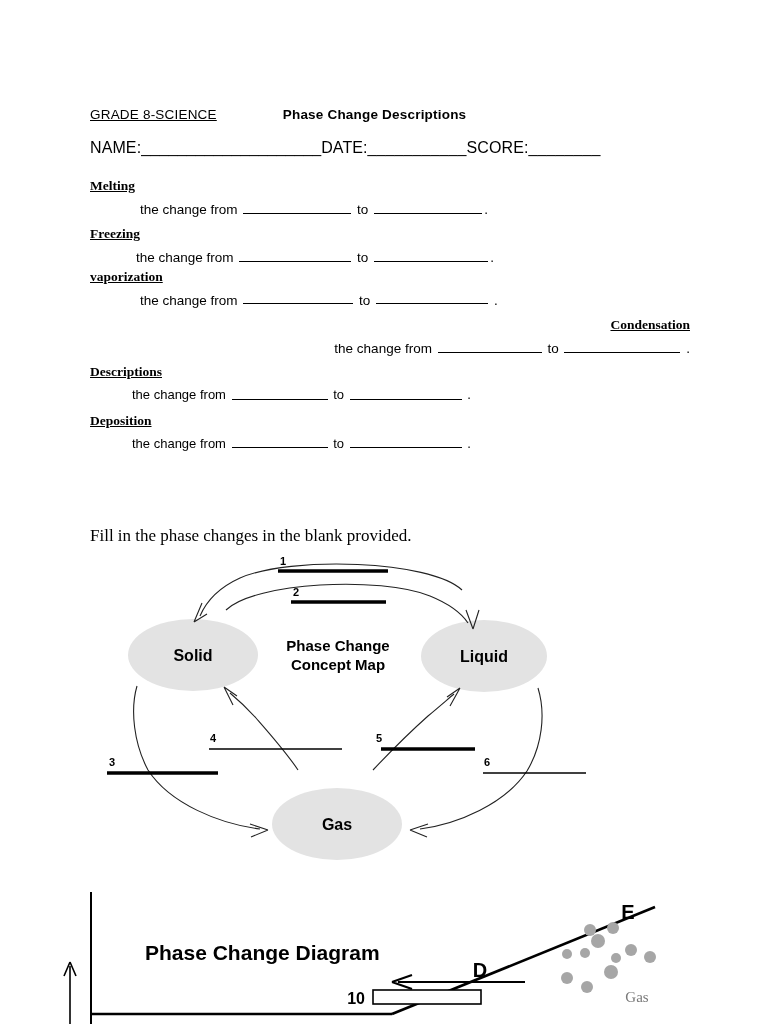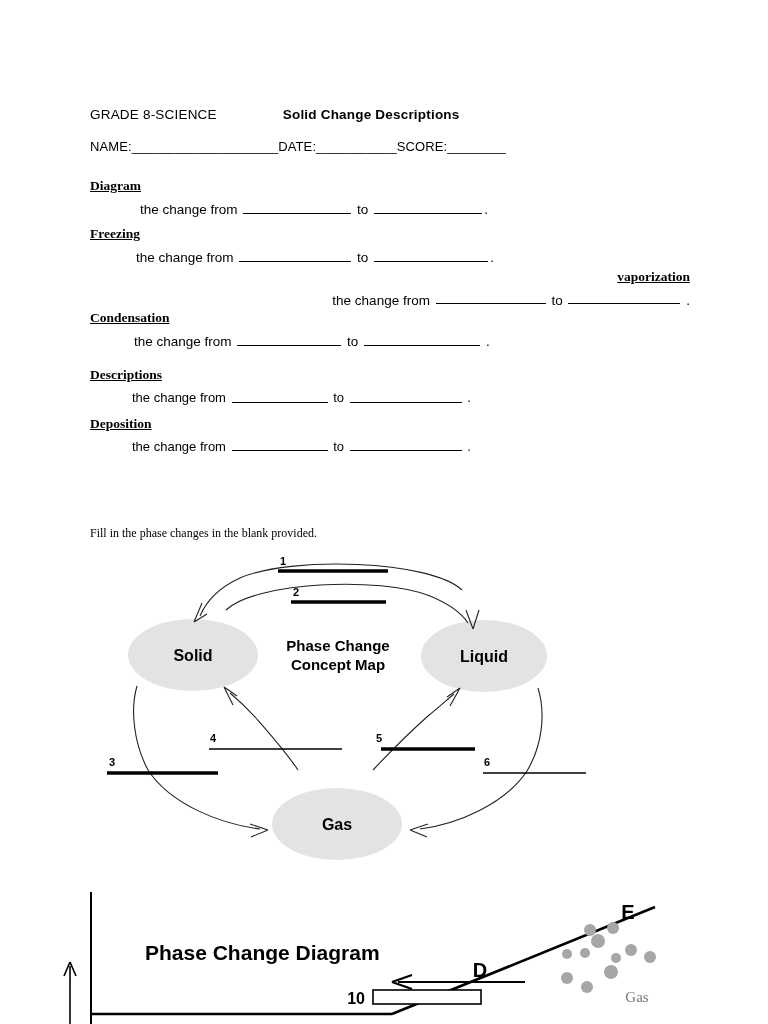--- a/index.html
+++ b/index.html
@@ -20,32 +20,32 @@
   .hdr-row {
     position: absolute;
     left: 90px;
     top: 107px;
     width: 600px;
     font-family: "Liberation Sans", sans-serif;
     font-size: 13.5px;
     letter-spacing: 0.2px;
     white-space: nowrap;
   }
-  .hdr-course { display: inline-block; }
+  .hdr-course { display: inline-block; text-decoration: underline; }
   .hdr-title {
     display: inline-block;
     font-weight: bold;
     margin-left: 62px;
   }
   .name-row {
     position: absolute;
     left: 90px;
     top: 139px;
     font-family: "Liberation Sans", sans-serif;
-    font-size: 13px;
+    font-size: 16px;
     white-space: nowrap;
     letter-spacing: 0.1px;
   }
 
   
   .terms { position: absolute; left: 90px; top: 176px; width: 600px; }
   .term-block { position: relative; }
   .term-name {
     font-family: "Liberation Serif", serif;
     font-weight: bold;
@@ -68,21 +68,21 @@
     height: 0.95em;
     margin: 0 2px;
   }
 
   
   .instruction {
     position: absolute;
     left: 90px;
     top: 526px;
     font-family: "Liberation Serif", serif;
-    font-size: 12px;
+    font-size: 17px;
   }
 
   
   #concept-map {
     position: absolute;
     left: 90px;
     top: 548px;
     width: 520px;
     height: 330px;
   }
@@ -143,58 +143,58 @@
     fill: #7a7a7a;
   }
   .pd-line { stroke: #000; fill: none; }
   .particle { fill: #a6a6a6; }
 </style>
 </head>
 <body>
 
 <div class="hdr-row">
   <span class="hdr-course">GRADE 8-SCIENCE</span>
-  <span class="hdr-title">Solid Change Descriptions</span>
+  <span class="hdr-title">Phase Change Descriptions</span>
 </div>
 
 <div class="name-row">NAME:____________________DATE:___________SCORE:________</div>
 
 <div class="terms">
 
   <div class="term-block" style="margin-bottom:7px;">
-    <div class="term-name">Diagram</div>
+    <div class="term-name">Melting</div>
     <div class="term-line" style="margin-left:50px; margin-top:6px;">
       <span>the change from</span>
       <span class="blank-u" style="width:108px;"></span>
       <span>to</span>
       <span class="blank-u" style="width:108px;"></span><span>.</span>
     </div>
   </div>
 
   <div class="term-block" style="margin-bottom:1px;">
     <div class="term-name">Freezing</div>
     <div class="term-line" style="margin-left:46px; margin-top:6px;">
       <span>the change from</span>
       <span class="blank-u" style="width:112px;"></span>
       <span>to</span>
       <span class="blank-u" style="width:114px;"></span><span>.</span>
     </div>
   </div>
 
-  <div class="term-block" style="text-align:right;">
+  <div class="term-block" style="margin-bottom:7px;">
     <div class="term-name">vaporization</div>
     <div class="term-line" style="margin-left:50px; margin-top:6px;">
       <span>the change from</span>
       <span class="blank-u" style="width:110px;"></span>
       <span>to</span>
       <span class="blank-u" style="width:112px;"></span> <span>.</span>
     </div>
   </div>
 
-  <div class="term-block" style="margin-bottom:16px;">
+  <div class="term-block" style="margin-bottom:6px;text-align:right;">
     <div class="term-name">Condensation</div>
     <div class="term-line" style="margin-left:44px; margin-top:6px;">
       <span>the change from</span>
       <span class="blank-u" style="width:104px;"></span>
       <span>to</span>
       <span class="blank-u" style="width:116px;"></span> <span>.</span>
     </div>
   </div>
 
   <div class="term-block" style="margin-bottom:7px;">

